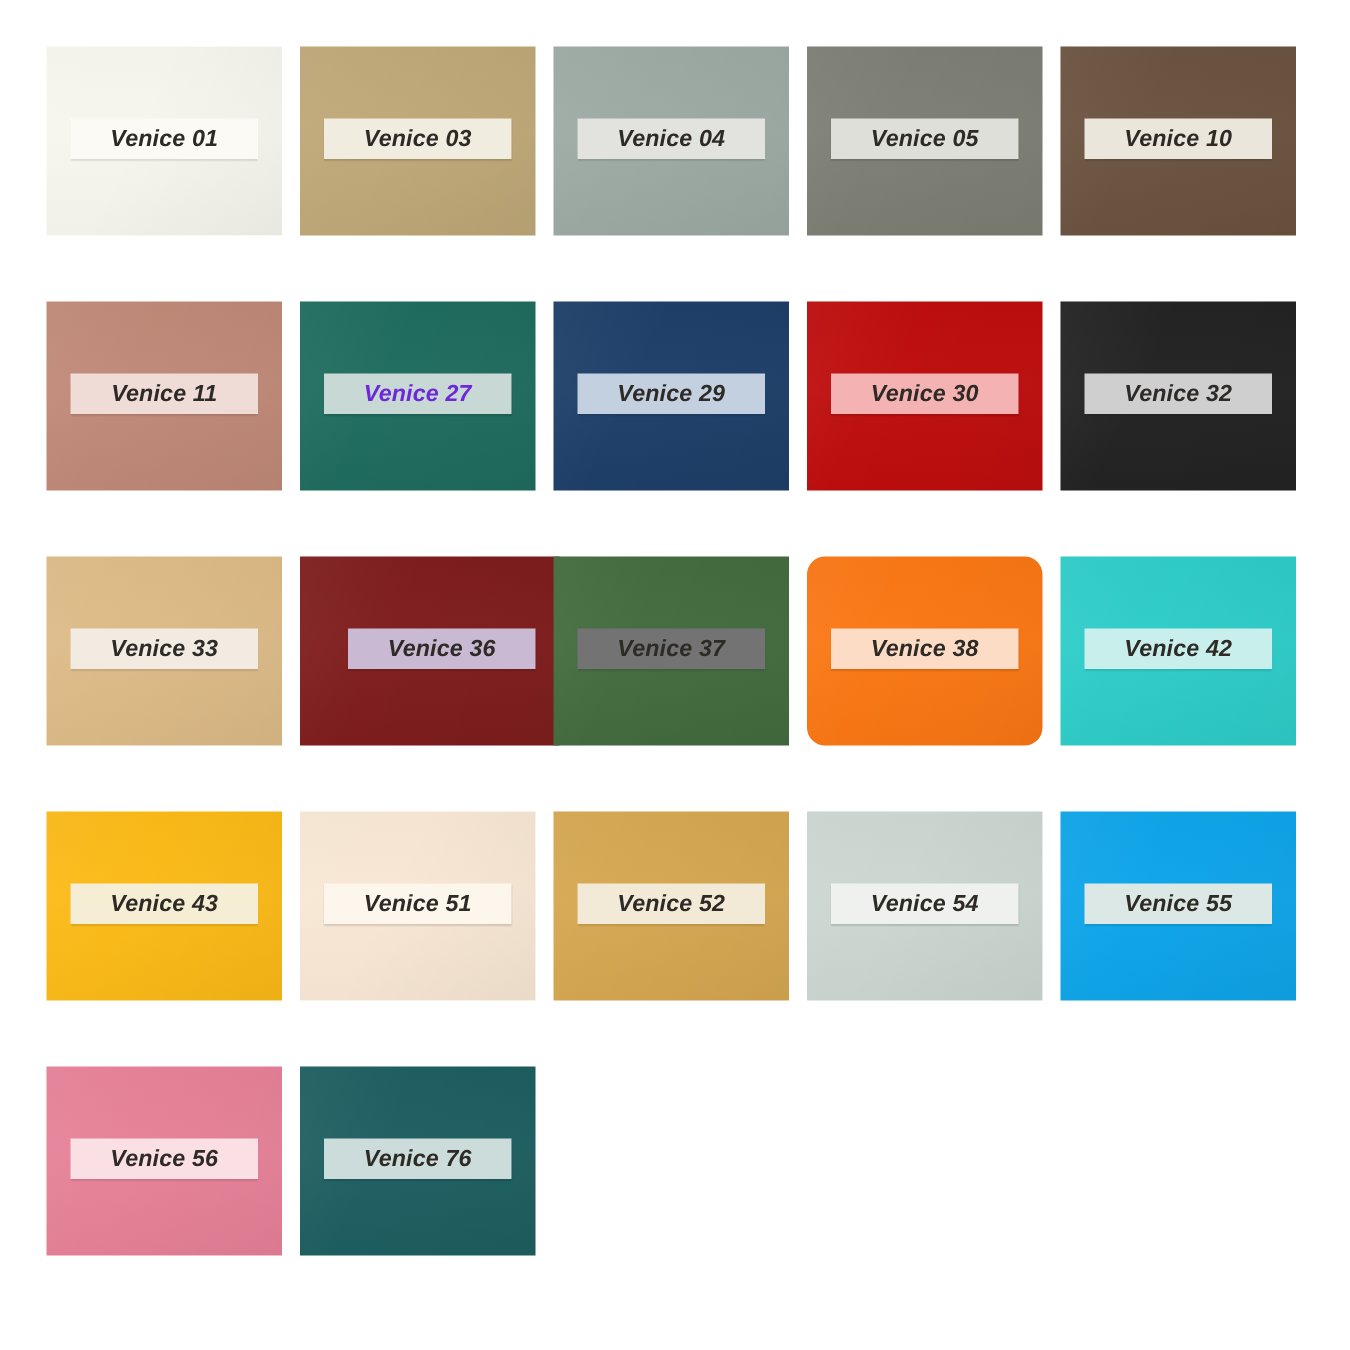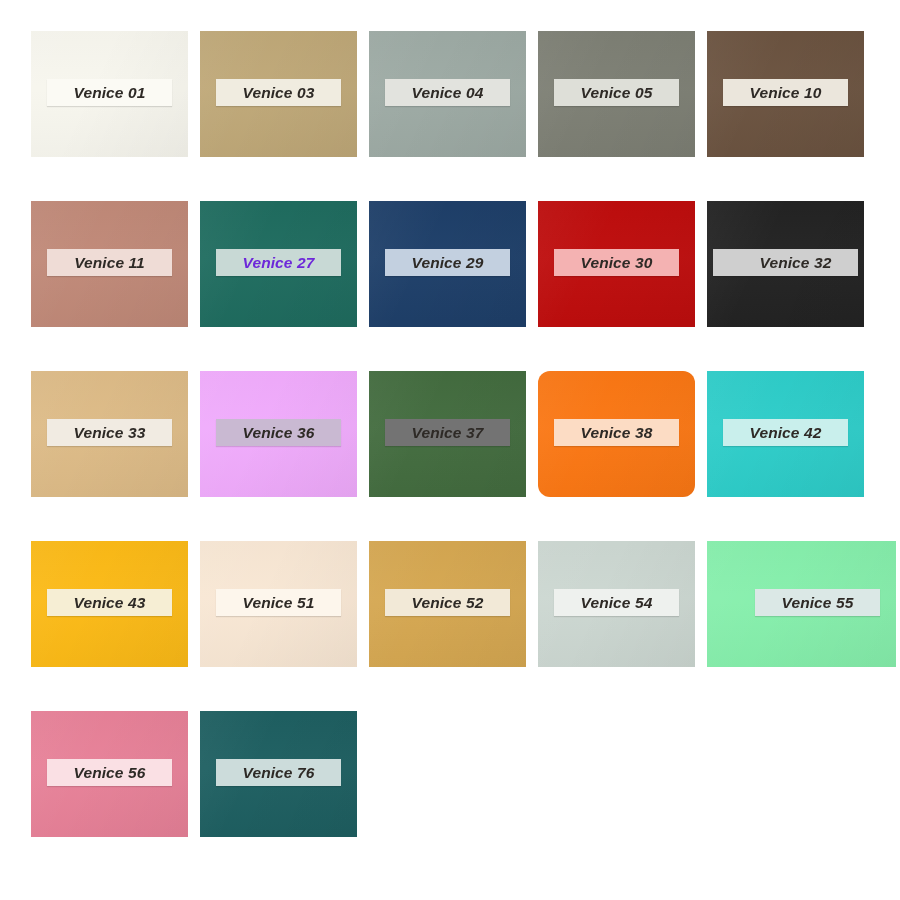--- a/index.html
+++ b/index.html
@@ -96,26 +96,26 @@
       <div class="swatch" style="background: rgb(31, 108, 95);">
         <div class="swatch-label" style="background: rgb(200, 217, 213); color: #6d28d9;">Venice 27</div>
       </div>
       <div class="swatch" style="background: rgb(30, 63, 105);">
         <div class="swatch-label" style="background: rgb(195, 208, 224); color: rgb(46, 42, 38);">Venice 29</div>
       </div>
       <div class="swatch" style="background: rgb(190, 13, 13);">
         <div class="swatch-label" style="background: rgb(244, 178, 178); color: rgb(46, 42, 38);">Venice 30</div>
       </div>
       <div class="swatch" style="background: rgb(35, 35, 35);">
-        <div class="swatch-label" style="background: rgb(207, 207, 207); color: rgb(46, 42, 38); padding-left: 20px;">Venice 32</div>
+        <div class="swatch-label" style="background: rgb(207, 207, 207); color: rgb(46, 42, 38);">Venice 32</div>
       </div>
       <div class="swatch" style="background: rgb(221, 187, 135);">
         <div class="swatch-label" style="background: rgb(241, 235, 226); color: rgb(46, 42, 38);">Venice 33</div>
       </div>
-      <div class="swatch" style="background: #f0abfc;">
+      <div class="swatch" style="background: #7f1d1d; padding-left: 16px;">
         <div class="swatch-label" style="background: rgb(201, 185, 210); color: rgb(46, 42, 38);">Venice 36</div>
       </div>
       <div class="swatch" style="background: rgb(67, 108, 63);">
         <div class="swatch-label" style="background: #737373; color: rgb(46, 42, 38);">Venice 37</div>
       </div>
       <div class="swatch" style="background: rgb(250, 119, 20); border-radius: 12px;">
         <div class="swatch-label" style="background: rgb(252, 220, 196); color: rgb(46, 42, 38);">Venice 38</div>
       </div>
       <div class="swatch" style="background: rgb(46, 205, 201);">
         <div class="swatch-label" style="background: rgb(201, 239, 236); color: rgb(46, 42, 38);">Venice 42</div>
@@ -125,21 +125,21 @@
       </div>
       <div class="swatch" style="background: rgb(248, 231, 212);">
         <div class="swatch-label" style="background: rgb(253, 246, 236); color: rgb(46, 42, 38);">Venice 51</div>
       </div>
       <div class="swatch" style="background: rgb(213, 167, 81);">
         <div class="swatch-label" style="background: rgb(242, 233, 215); color: rgb(46, 42, 38);">Venice 52</div>
       </div>
       <div class="swatch" style="background: rgb(204, 215, 209);">
         <div class="swatch-label" style="background: rgb(238, 241, 238); color: rgb(46, 42, 38);">Venice 54</div>
       </div>
-      <div class="swatch" style="background: #86efac; padding-left: 32px;">
+      <div class="swatch" style="background: #0ea5e9;">
         <div class="swatch-label" style="background: rgb(219, 232, 230); color: rgb(46, 42, 38);">Venice 55</div>
       </div>
       <div class="swatch" style="background: rgb(231, 129, 152);">
         <div class="swatch-label" style="background: rgb(250, 224, 228); color: rgb(46, 42, 38);">Venice 56</div>
       </div>
       <div class="swatch" style="background: rgb(30, 95, 97);">
         <div class="swatch-label" style="background: rgb(204, 220, 219); color: rgb(46, 42, 38);">Venice 76</div>
       </div>
     </div>
 </div>

